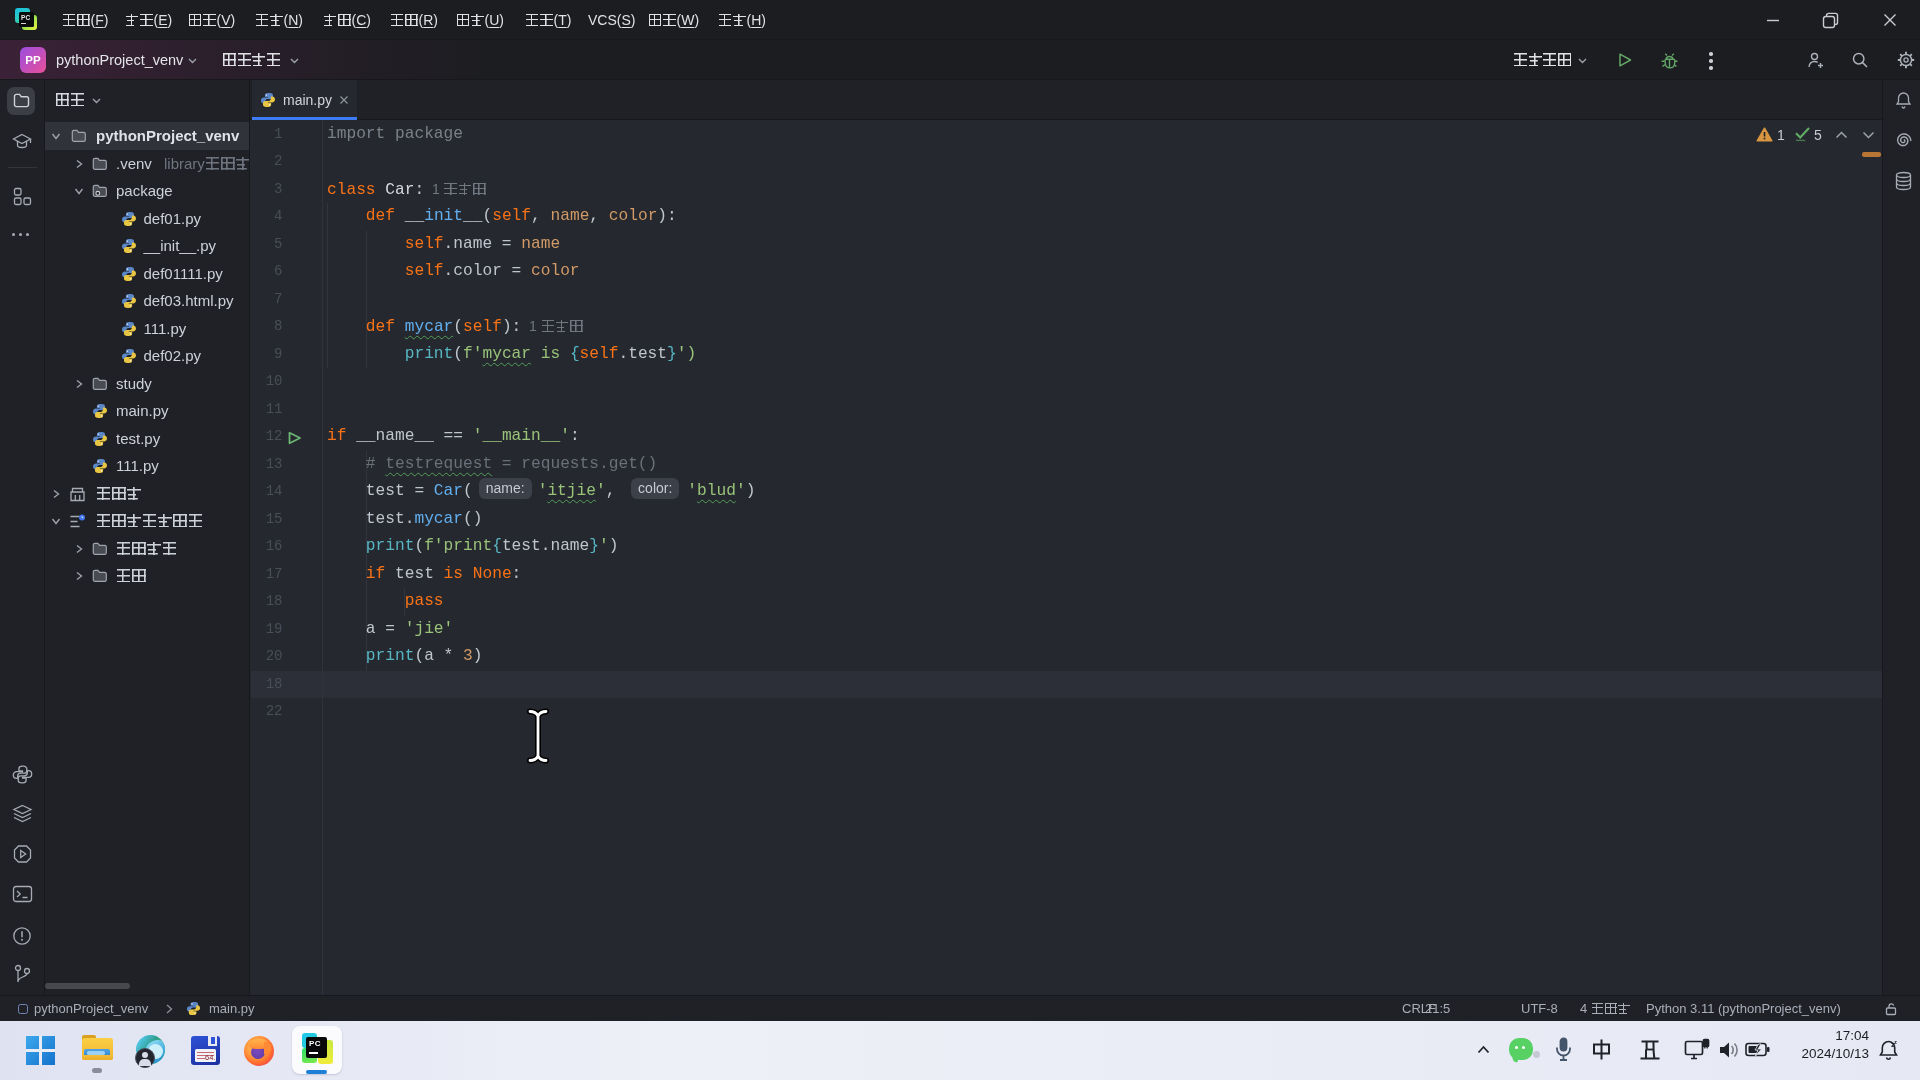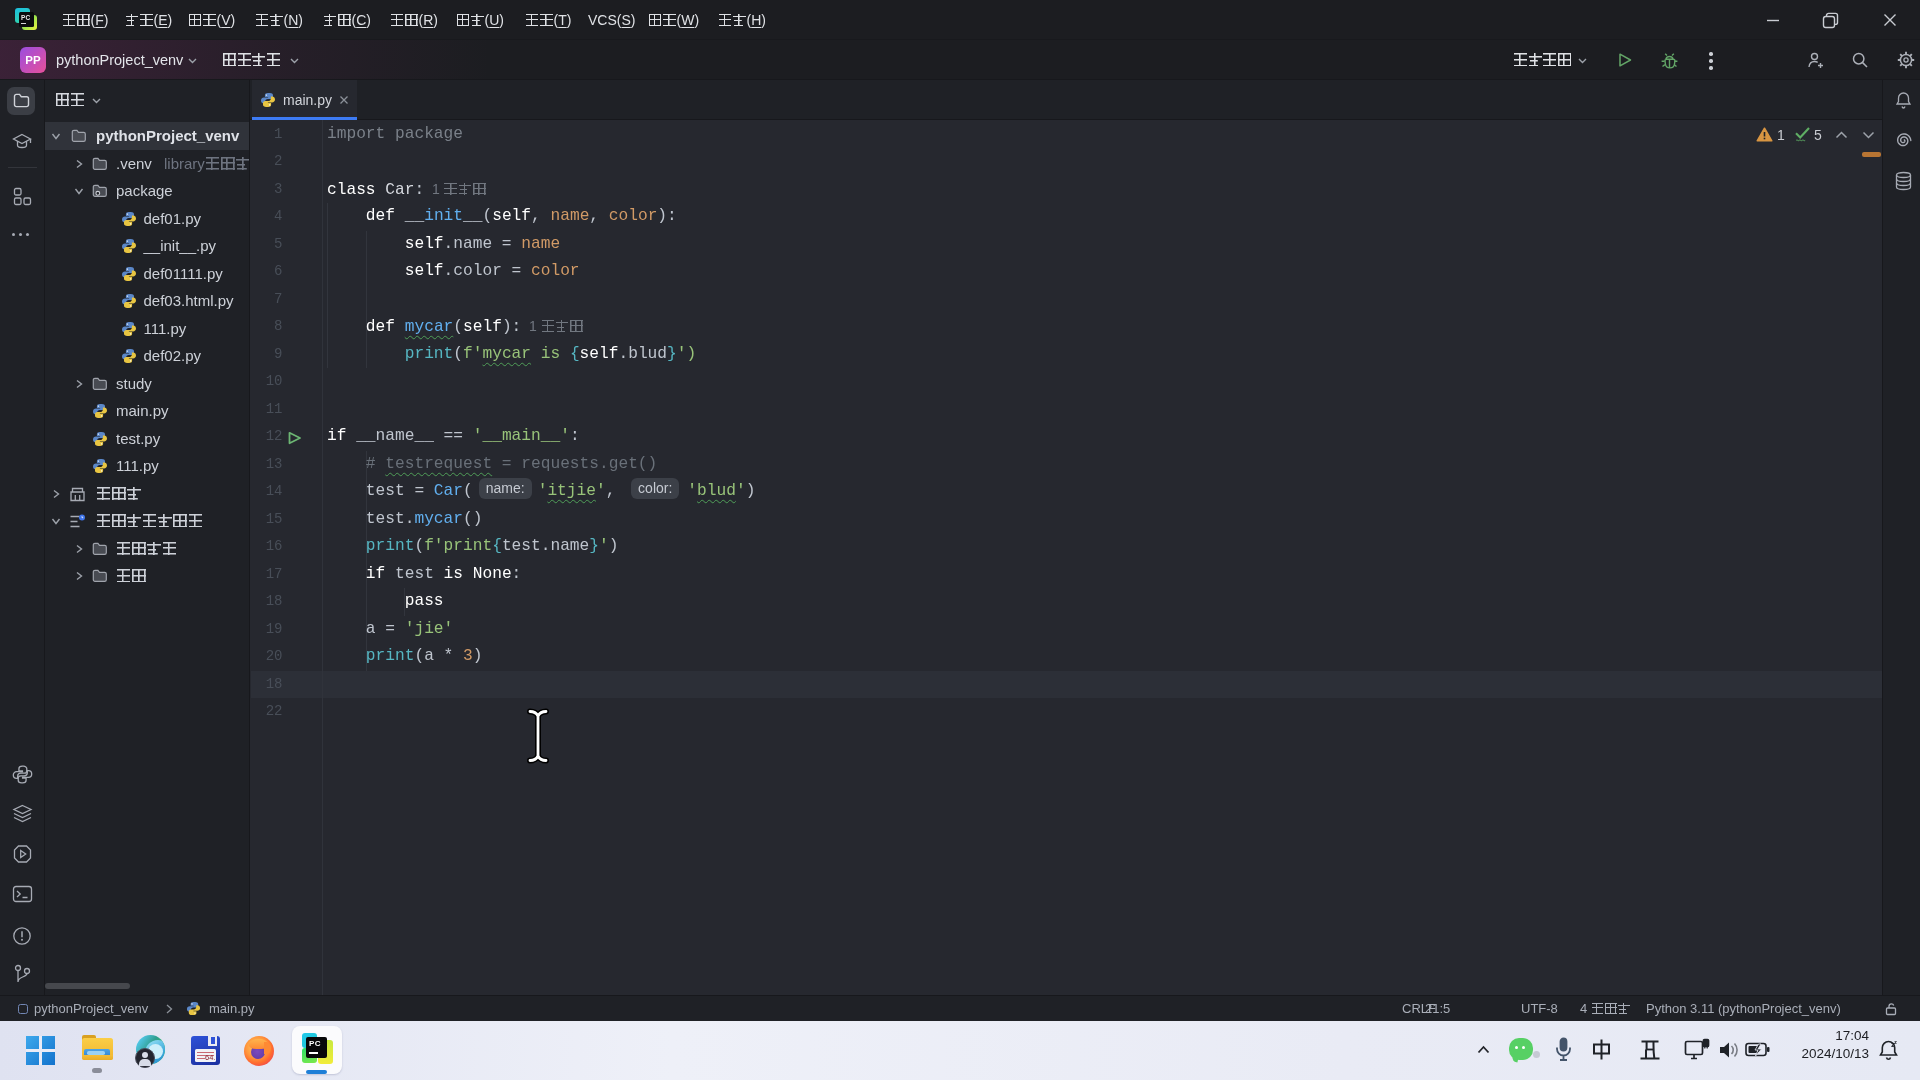--- a/index.html
+++ b/index.html
@@ -24,21 +24,21 @@
 #rightstrip{left:1882px;top:80px;width:38px;height:915px;background:#1F2126;border-left:1px solid #17181C;}
 #statusbar{left:0;top:995px;width:1920px;height:26px;background:#1F2126;border-top:1px solid #17181C;font-size:13px;color:#A9AEB8;}
 #taskbar{left:0;top:1021px;width:1920px;height:59px;background:linear-gradient(90deg,#DFE2F1,#EEF0F8 35%,#E9EBF5 70%,#E6E9F4);}
 .menu{position:absolute;top:0;height:40px;line-height:40px;color:#DFE1E5;font-size:14px;}
 .menu u{text-decoration-thickness:1px;text-underline-offset:2px;}
 .trow{position:absolute;left:0;width:205px;height:27.5px;}
 .tlabel{position:absolute;top:0;height:27.5px;line-height:27.5px;font-size:15px;color:#CDD1D8;white-space:nowrap;}
 
 .cl{height:27.5px;line-height:27.5px;white-space:pre;font-family:"Liberation Mono",monospace;font-size:16.2px;}
 .gl{height:27.5px;line-height:27.5px;text-align:right;font-family:"Liberation Mono",monospace;font-size:14px;color:#484E58;}
-.kw{color:#ffffff}.fn{color:#61AFEF}.st{color:#98C379}.pa{color:#D19A66}.pr{color:#56B6C2}.cm{color:#697079}.un{color:#7A8089}.tx{color:#BFC5CE}.wh{color:#D7DAE0}
+.kw{color:#f97316}.fn{color:#61AFEF}.st{color:#98C379}.pa{color:#D19A66}.pr{color:#56B6C2}.cm{color:#697079}.un{color:#7A8089}.tx{color:#BFC5CE}.wh{color:#D7DAE0}
 .wv{text-decoration:underline wavy #4F9E58 1px;text-decoration-skip-ink:none;text-underline-offset:4px;}
 .chip{display:inline-block;font-family:"Liberation Sans",sans-serif;font-size:14px;background:#3C4048;color:#C6CAD2;border-radius:6px;padding:0 7px;height:21px;line-height:21px;vertical-align:2px;}
 .uh{font-family:"Liberation Sans",sans-serif;font-size:14px;color:#717780;}
 </style></head>
 <body>
 <div id="root">
 <div class="abs" id="titlebar">
 <div class="abs" style="left:15px;top:8px;width:23px;height:23px;">
 <div class="abs" style="left:0;top:0;width:15px;height:15px;border-radius:3px;background:linear-gradient(160deg,#1BBFE0,#35D6A4)"></div>
 <div class="abs" style="left:7px;top:7px;width:15px;height:15px;border-radius:3px;background:linear-gradient(135deg,#4FD65A,#EDF23E)"></div>
@@ -393,21 +393,21 @@
       </svg>
 <div class="abs" style="left:77px;top:40.75px;">
         <div class="cl"><span class="un">import package</span></div>
 <div class="cl"></div>
 <div class="cl"><span class="kw">class</span><span class="wh"> Car</span><span class="tx">:</span><span class="uh">  1 <span class="cj"></span><span class="cj3"></span><span class="cj2"></span></span></div>
 <div class="cl">    <span class="kw">def</span><span class="tx"> __</span><span class="fn">init</span><span class="tx">__(</span><span class="kw">self</span><span class="tx">, </span><span class="pa">name</span><span class="tx">, </span><span class="pa">color</span><span class="tx">):</span></div>
 <div class="cl">        <span class="kw">self</span><span class="tx">.name = </span><span class="pa">name</span></div>
 <div class="cl">        <span class="kw">self</span><span class="tx">.color = </span><span class="pa">color</span></div>
 <div class="cl"></div>
 <div class="cl">    <span class="kw">def</span> <span class="fn wv">mycar</span><span class="tx">(</span><span class="kw">self</span><span class="tx">):</span><span class="uh">  1 <span class="cj"></span><span class="cj3"></span><span class="cj2"></span></span></div>
-<div class="cl">        <span class="pr">print</span><span class="tx">(</span><span class="st">f'</span><span class="st wv">mycar</span><span class="st"> is </span><span class="pr">{</span><span class="kw">self</span><span class="tx">.blud</span><span class="pr">}</span><span class="st">')</span></div>
+<div class="cl">        <span class="pr">print</span><span class="tx">(</span><span class="st">f'</span><span class="st wv">mycar</span><span class="st"> is </span><span class="pr">{</span><span class="kw">self</span><span class="tx">.test</span><span class="pr">}</span><span class="st">')</span></div>
 <div class="cl"></div>
 <div class="cl"></div>
 <div class="cl"><span class="kw">if</span><span class="tx"> __name__ == </span><span class="st">'__main__'</span><span class="tx">:</span></div>
 <div class="cl">    <span class="cm"># <span class="wv">testrequest</span> = requests.get()</span></div>
 <div class="cl">    <span class="tx">test = </span><span class="fn">Car</span><span class="tx">(</span><span class="chip" style="margin:0 6px">name:</span><span class="st">'</span><span class="st wv">itjie</span><span class="st">'</span><span class="tx">, </span><span class="chip" style="margin:0 8px 0 6px">color:</span><span class="st">'</span><span class="st wv">blud</span><span class="st">'</span><span class="tx">)</span></div>
 <div class="cl">    <span class="tx">test.</span><span class="fn">mycar</span><span class="tx">()</span></div>
 <div class="cl">    <span class="pr">print</span><span class="tx">(</span><span class="st">f'print</span><span class="pr">{</span><span class="tx">test.name</span><span class="pr">}</span><span class="st">'</span><span class="tx">)</span></div>
 <div class="cl">    <span class="kw">if</span><span class="tx"> test </span><span class="kw">is</span> <span class="kw">None</span><span class="tx">:</span></div>
 <div class="cl">        <span class="kw">pass</span></div>
 <div class="cl">    <span class="tx">a = </span><span class="st">'jie'</span></div>

